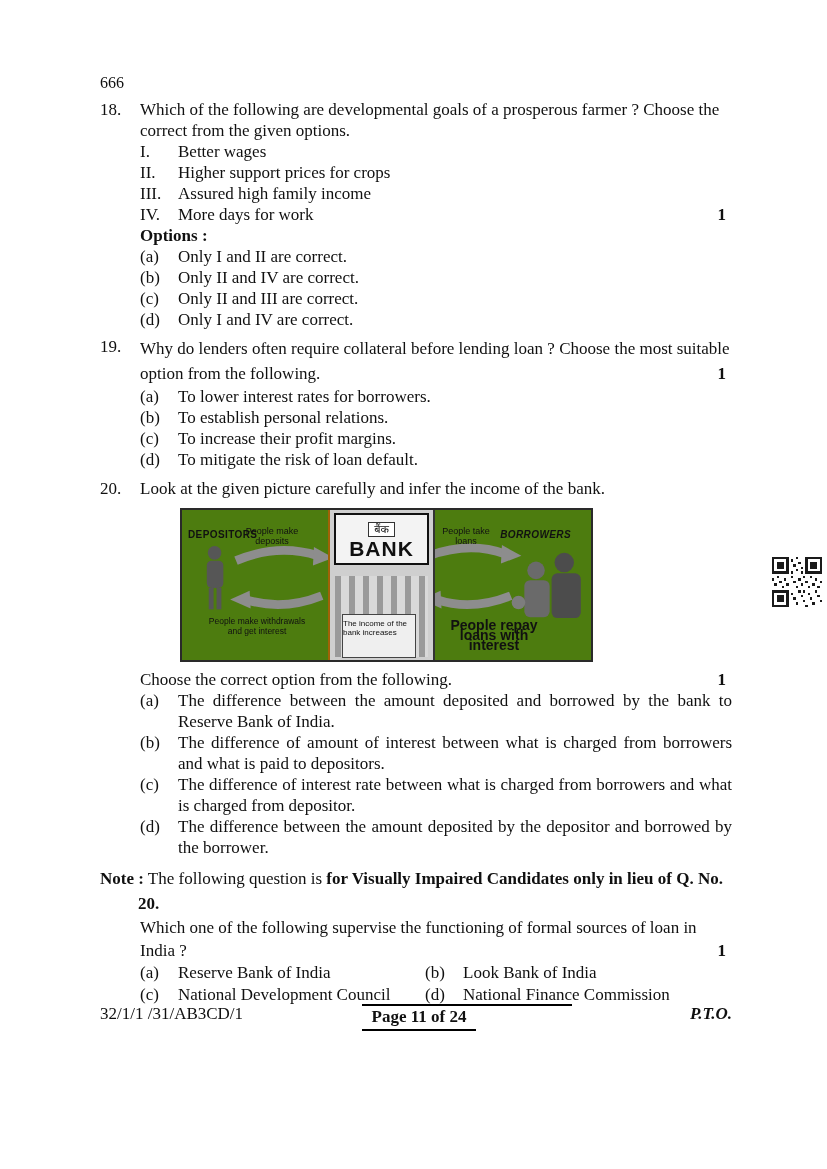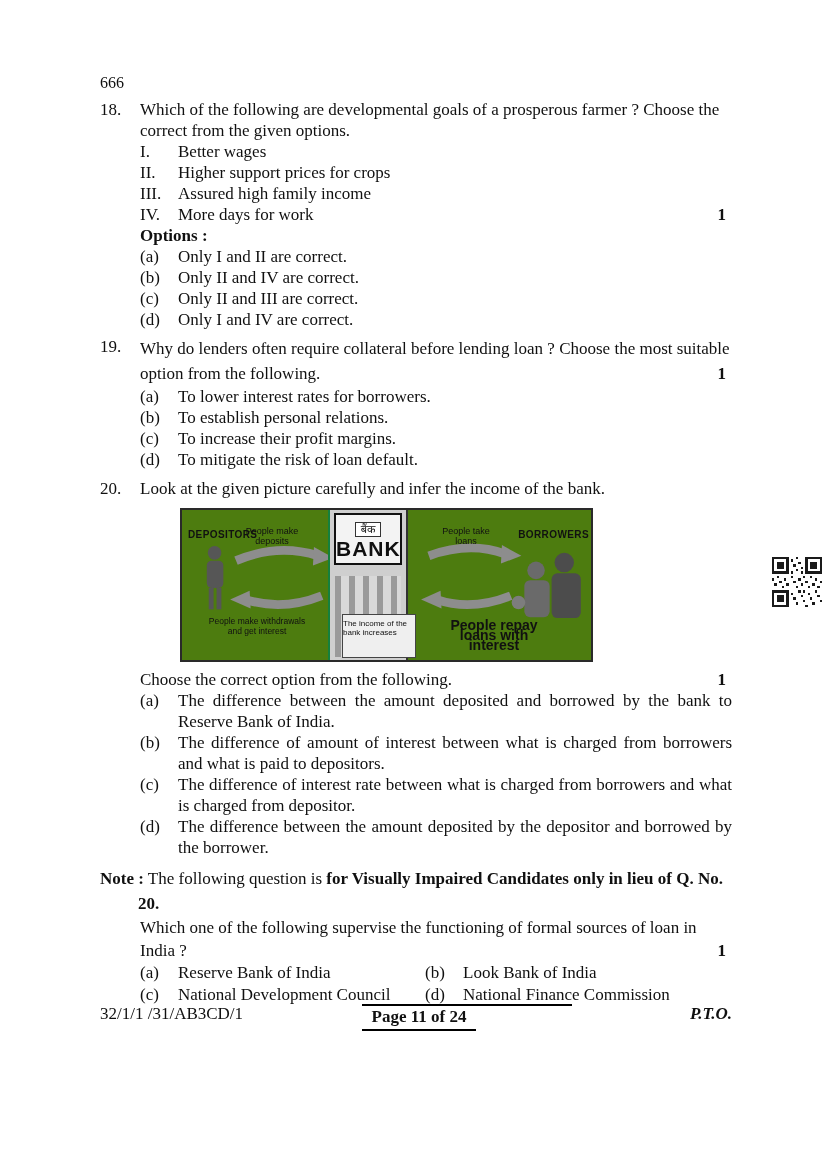--- a/index.html
+++ b/index.html
@@ -33,28 +33,28 @@
   
   .figure {
     position:relative; width:413px; height:154px; margin:9px 0 7px 40px;
     background:#4d7c0f; border:2px solid #2a2a2a;
     font-family:"Liberation Sans", sans-serif; overflow:hidden;
   }
   .fig-art { position:absolute; left:0; top:0; width:100%; height:100%; }
   .fig-label { position:absolute; font-size:10px; font-weight:bold; letter-spacing:.4px; color:#111; }
   .fig-text  { position:absolute; font-size:9px;  text-align:center; color:#111; line-height:10px; }
   .lbl-depositors { left:6px;  top:14px; }
-  .lbl-borrowers  { right:2px; top:14px; }
+  .lbl-borrowers  { right:20px; top:14px;font-style:italic; }
   .txt-deposits { left:50px;  top:16px; width:80px; }
   .txt-loans    { left:252px; top:16px; width:64px; }
   .txt-withdraw { left:24px;  top:106px; width:102px; font-size:8.5px; }
   .txt-repay    { left:264px; top:110px; width:96px;  font-size:14px;font-weight:bold; }
   .bank-panel {
-    position:absolute; left:146px; top:0; width:80px; height:150px;
-    background:#cfcfcf; border-left:2px solid #15803d; border-right:2px solid #333;
+    position:absolute; left:146px; top:0; width:107px; height:150px;
+    background:#cfcfcf; border-left:2px solid #a16207; border-right:2px solid #333;
   }
   .bank-sign { margin:3px 4px 0; background:#f3f3f3; border:2px solid #111; text-align:center; padding:2px 0 3px; }
   .bank-hindi { display:inline-block; font-size:11px; line-height:13px; border:1px solid #333; background:#fff; padding:0 5px; }
   .bank-en { font-size:21px; font-weight:bold; letter-spacing:1px; line-height:22px; }
   .bank-cols {
     position:absolute; left:5px; right:5px; top:66px; bottom:3px;
     background:repeating-linear-gradient(90deg,#9a9a9a 0 6px,#d9d9d9 6px 14px);
   }
   .income-box {
     position:absolute; left:160px; top:104px; width:74px; height:44px; z-index:2;

